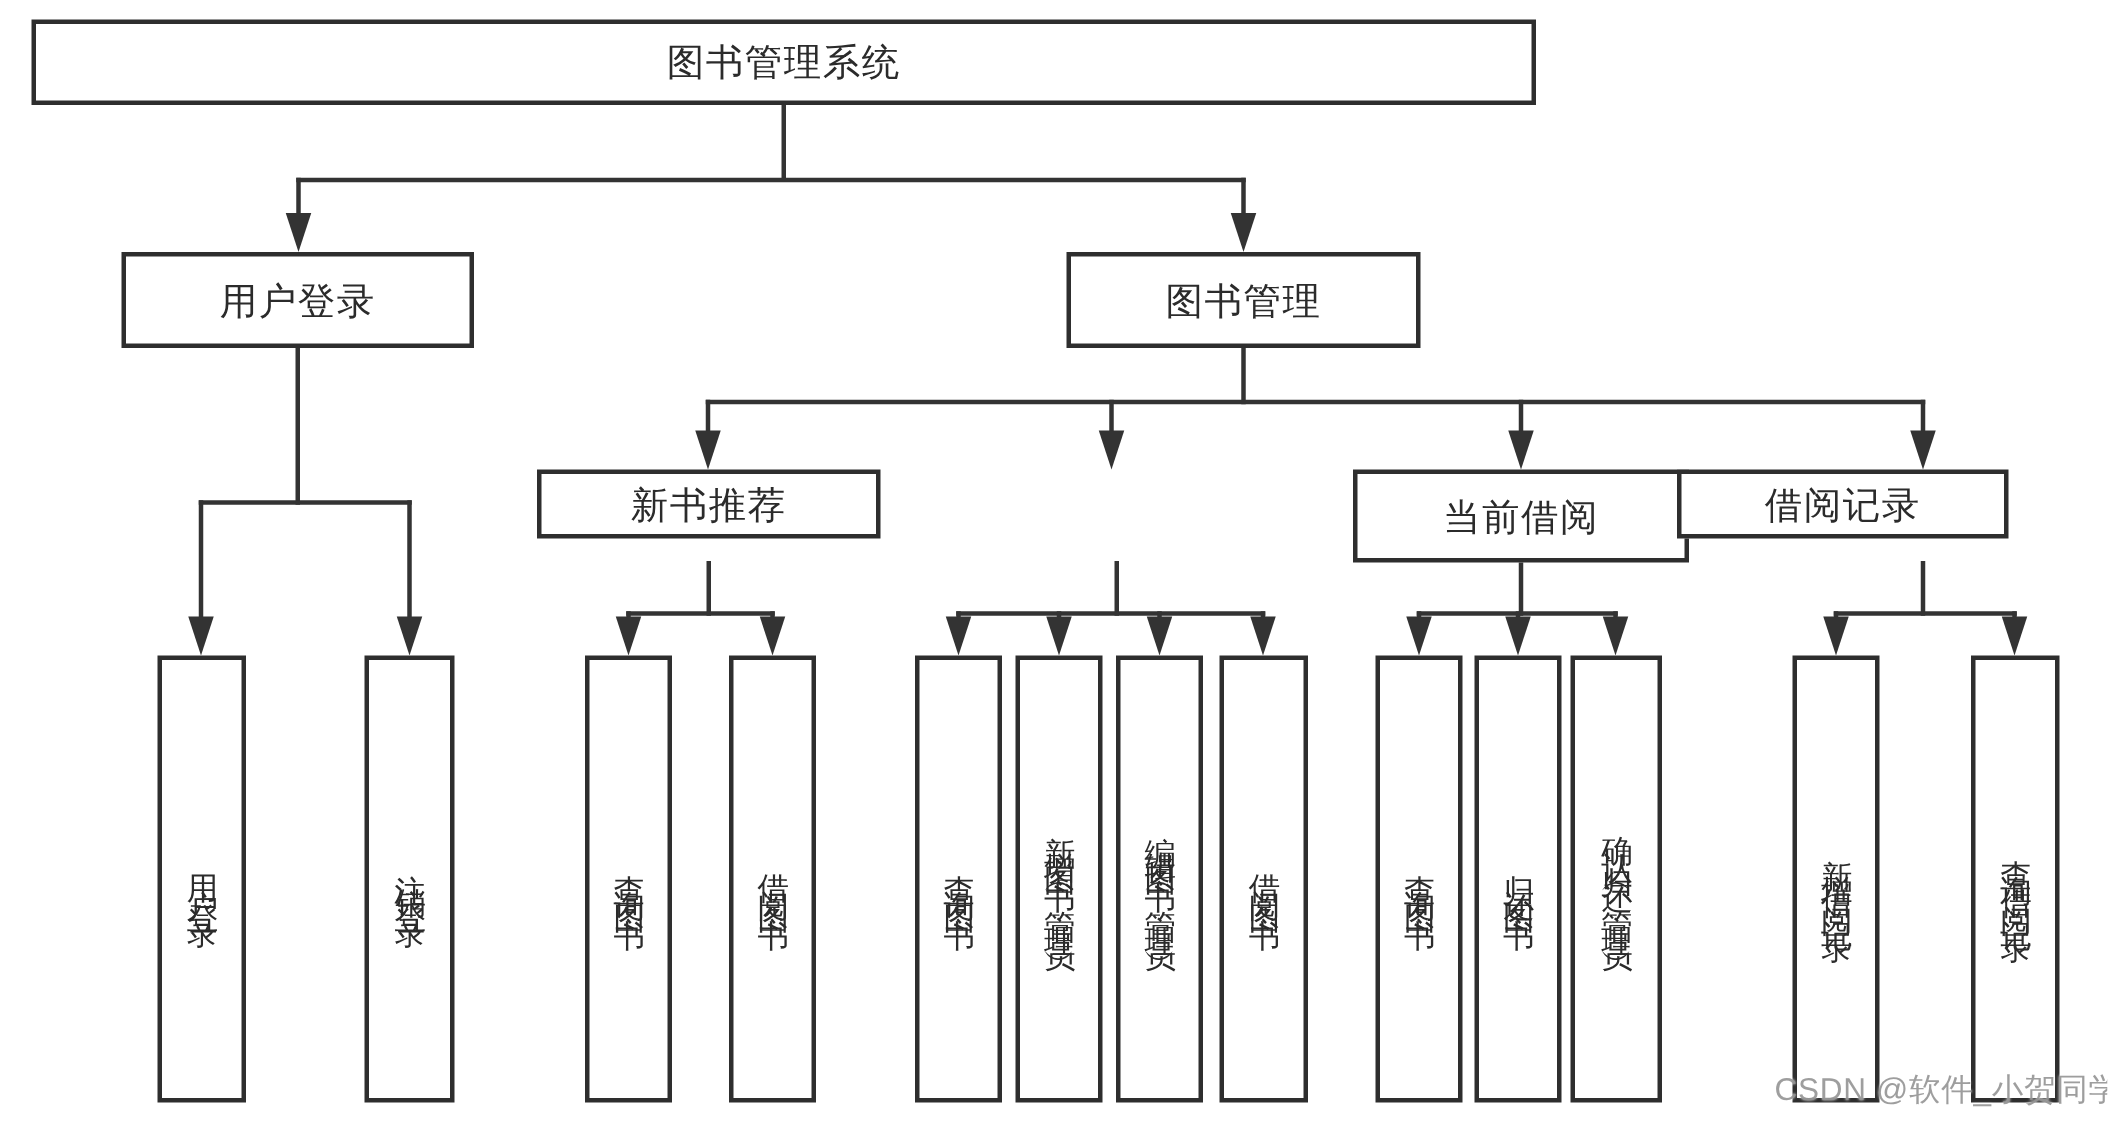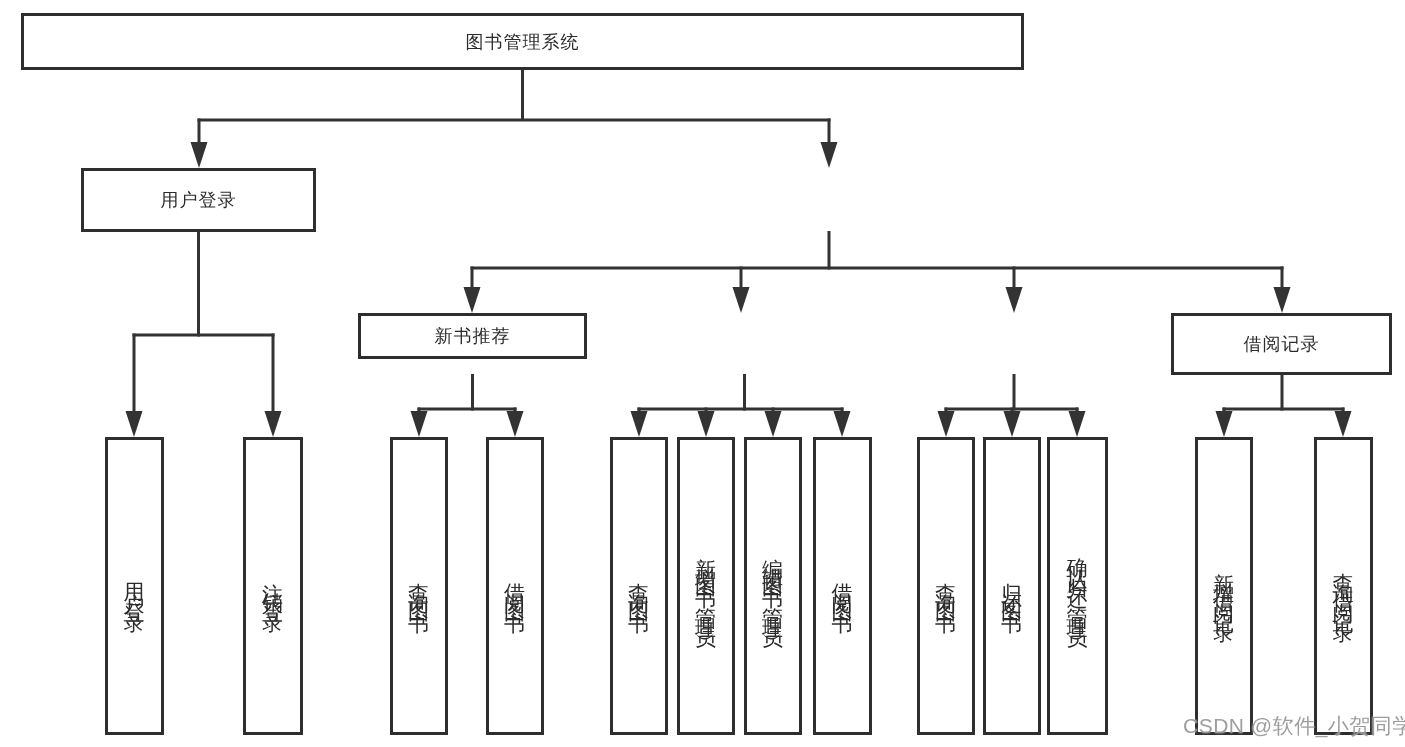--- a/index.html
+++ b/index.html
@@ -18,21 +18,21 @@
   .node {
     position: absolute;
     background: #ffffff;
     border: 3px solid #2e2e2e;
     display: flex;
     align-items: center;
     justify-content: center;
     color: #2b2b2b;
   }
   .node.h span {
-    font-size: 18px;
+    font-size: 25px;
     letter-spacing: 1px;
     white-space: nowrap;
   }
   .node.v span {
     writing-mode: vertical-rl;
     text-orientation: mixed;
     font-size: 21px;
     line-height: 1;
     letter-spacing: 10px;
     white-space: nowrap;
@@ -123,25 +123,31 @@
     </g>
   </svg>
 
   <div class="node h" style="left:21px;top:13px;width:1003px;height:57px">
     <span>图书管理系统</span>
   </div>
 
   <div class="node h" style="left:81px;top:168px;width:235px;height:64px">
     <span>用户登录</span>
   </div>
+  <div class="node h" style="left:711px;top:168px;width:236px;height:64px">
+    <span>图书管理</span>
+  </div>
 
   <div class="node h" style="left:358px;top:313px;width:229px;height:46px">
     <span>新书推荐</span>
   </div>
-  <div class="node h" style="left:1171px;top:313px;width:221px;height:62px">
+  <div class="node h" style="left:902px;top:313px;width:224px;height:62px">
+    <span>当前借阅</span>
+  </div>
+  <div class="node h" style="left:1118px;top:313px;width:221px;height:46px">
     <span>借阅记录</span>
   </div>
 
   <div class="node v" style="left:105px;top:437px;width:59px;height:298px">
     <span>用户登录</span>
   </div>
   <div class="node v" style="left:243px;top:437px;width:60px;height:298px">
     <span>注销登录</span>
   </div>
 

